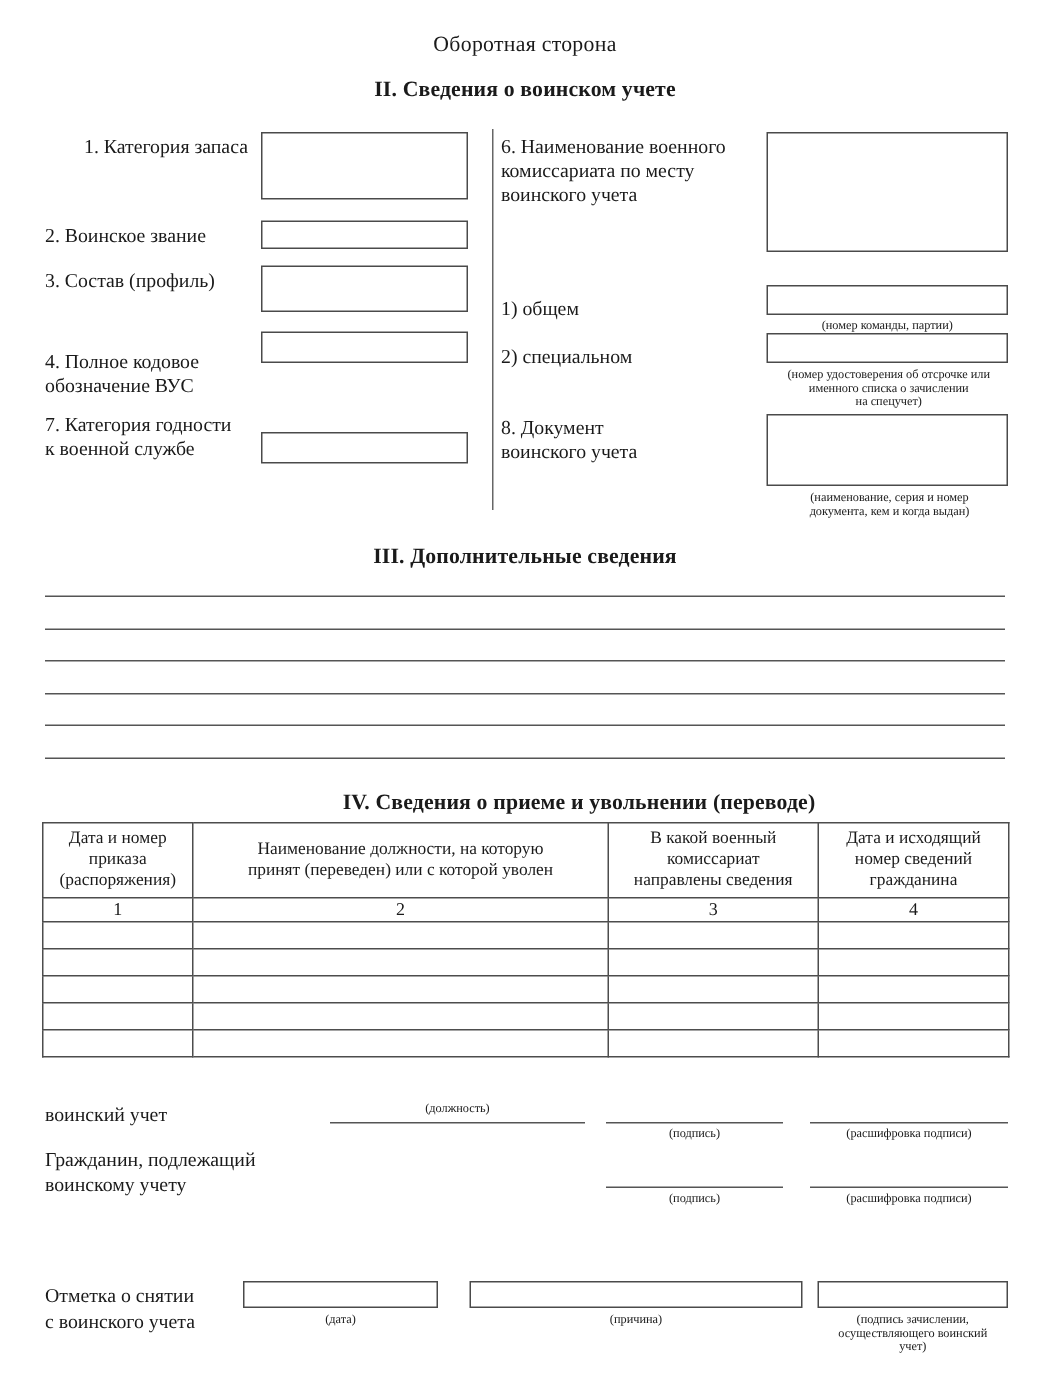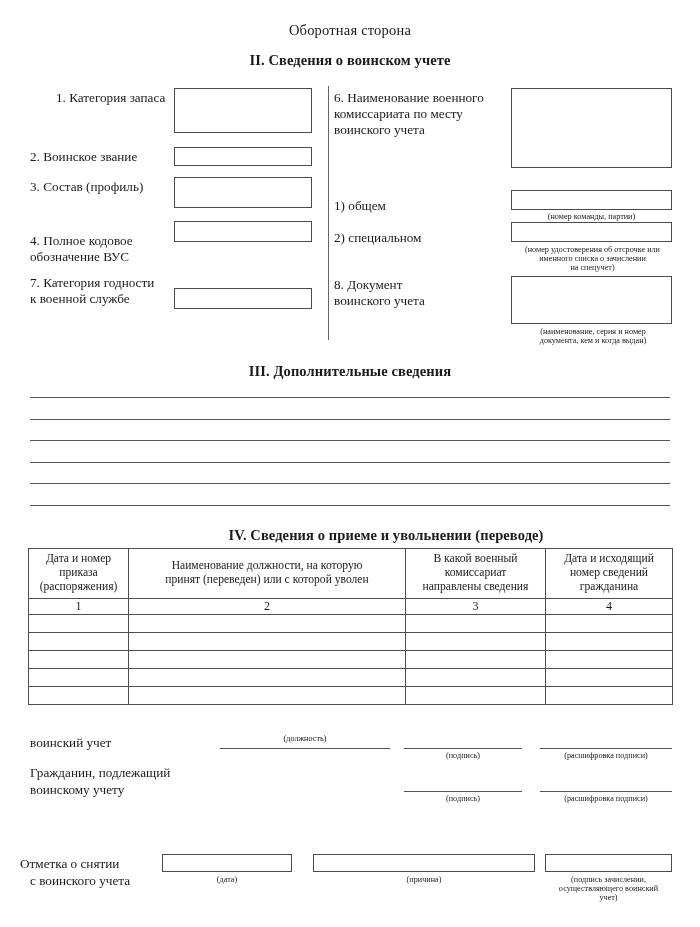--- a/index.html
+++ b/index.html
@@ -261,21 +261,21 @@
   <div class="sig-label" style="left:30px; top:764px;">Гражданин, подлежащий</div>
   <div class="sig-label" style="left:30px; top:781px;">воинскому учету</div>
 
   <div class="rule" style="left:404px; top:791px; width:118px;"></div>
   <div class="caption" style="left:404px; top:794px; width:118px;">(подпись)</div>
 
   <div class="rule" style="left:540px; top:791px; width:132px;"></div>
   <div class="caption" style="left:540px; top:794px; width:132px;">(расшифровка подписи)</div>
 
 
-  <div class="sig-label" style="left:20px; top:855px;">Отметка о снятии</div>
+  <div class="sig-label" style="left:30px; top:855px;">Отметка о снятии</div>
   <div class="sig-label" style="left:30px; top:872px;">с воинского учета</div>
 
   <div class="box" style="left:162px; top:854px; width:130px; height:18px;"></div>
   <div class="caption" style="left:162px; top:875px; width:130px;">(дата)</div>
 
   <div class="box" style="left:313px; top:854px; width:222px; height:18px;"></div>
   <div class="caption" style="left:313px; top:875px; width:222px;">(причина)</div>
 
   <div class="box" style="left:545px; top:854px; width:127px; height:18px;"></div>
   <div class="caption" style="left:543px; top:875px; width:131px;">(подпись зачислении,</div>

